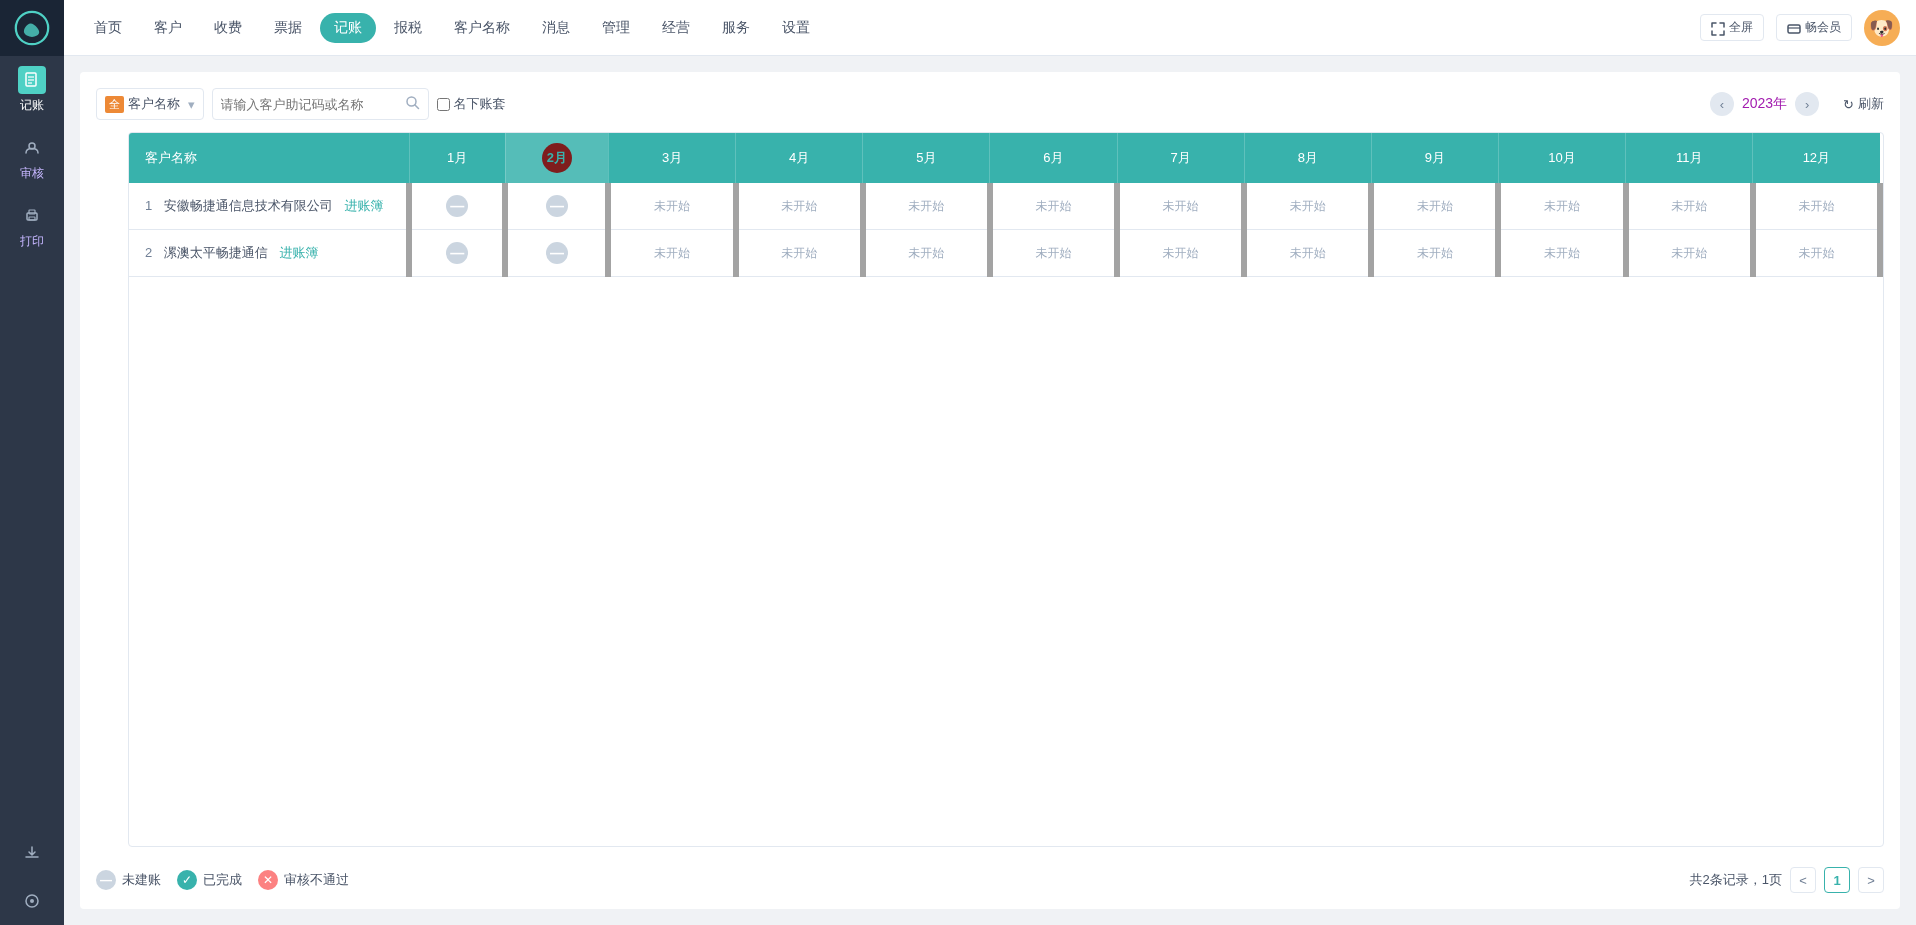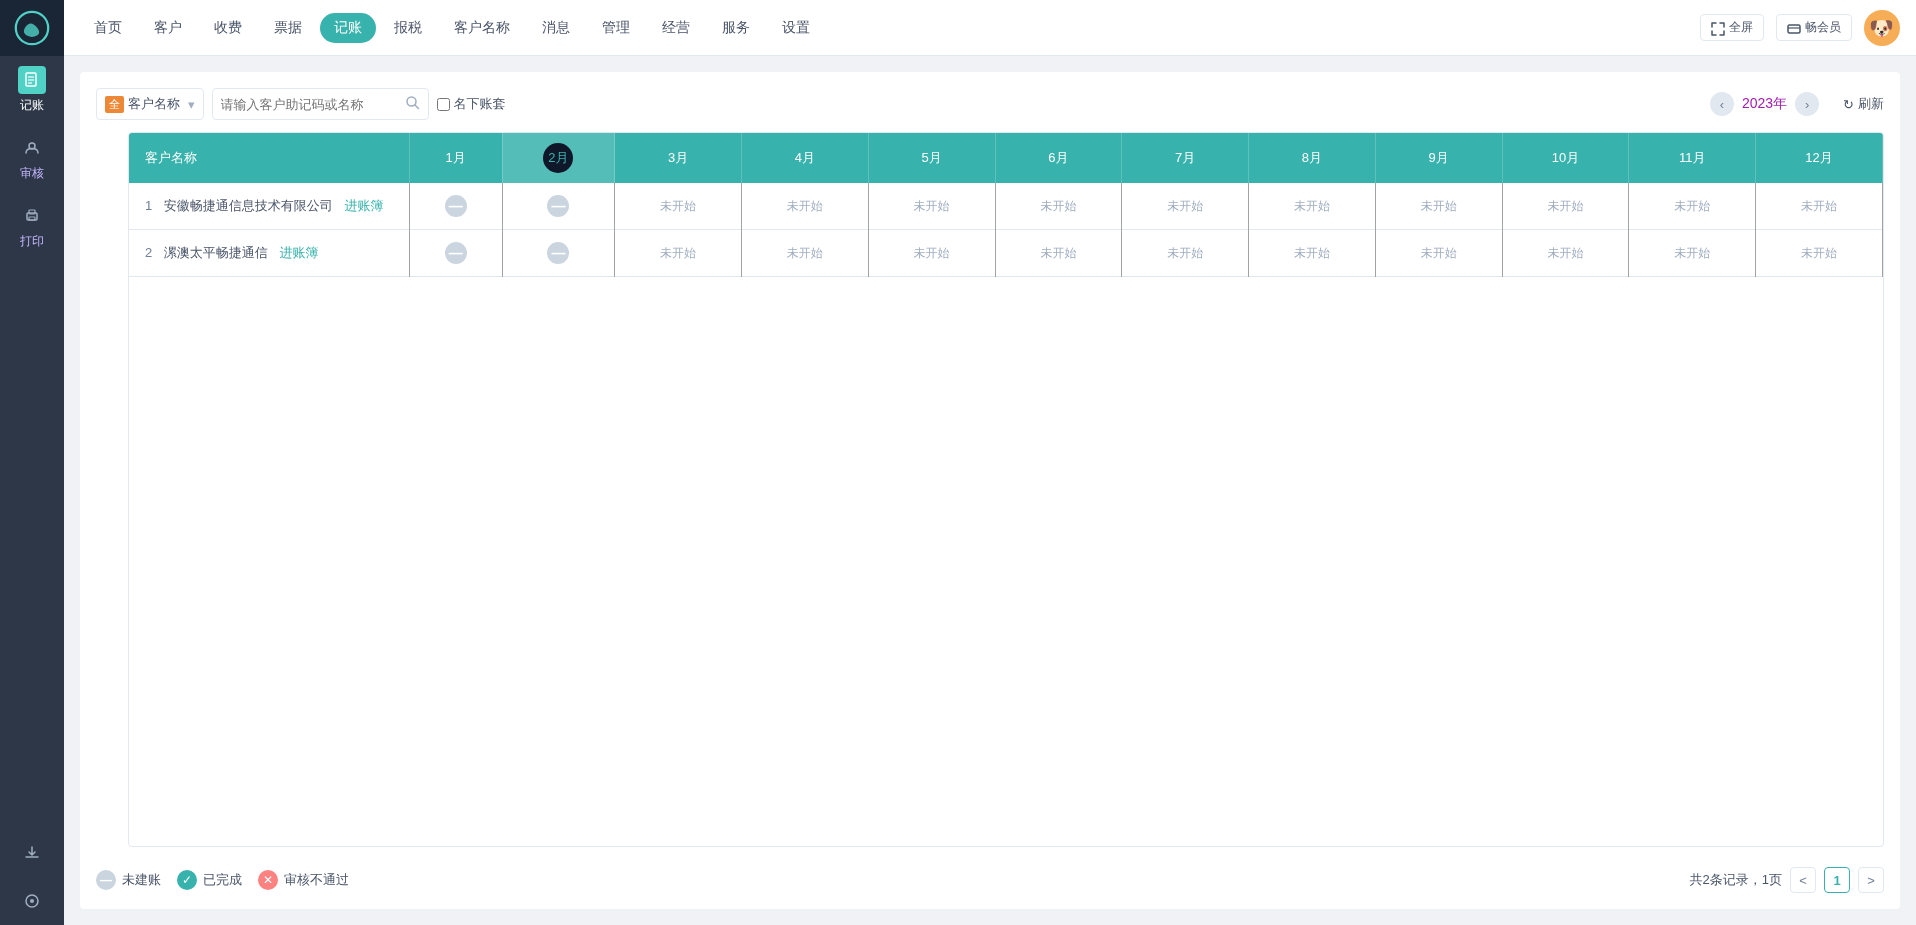--- a/index.html
+++ b/index.html
@@ -231,32 +231,32 @@
       white-space: nowrap;
     }
     thead th.col-name { text-align: left; padding-left: 16px; width: 280px; }
     .month-circle {
       display: inline-flex;
       align-items: center;
       justify-content: center;
       width: 30px;
       height: 30px;
       border-radius: 50%;
-      background: #0f172a;
+      background: #7f1d1d;
       color: #38b2ac;
-      font-weight: normal;
+      font-weight: bold;
     }
     tbody tr {
       border-bottom: 1px solid #e2e8f0;
     }
     tbody td {
       padding: 12px 8px;
       text-align: center;
       color: #718096;
-      border-right: 1px solid #a3a3a3;
+      border-right: 6px solid #a3a3a3;
       white-space: nowrap;
     }
     tbody td.col-name {
       text-align: left;
       padding-left: 16px;
       color: #4a5568;
       white-space: nowrap;
     }
     tbody td.col-name .row-num { color: #718096; margin-right: 8px; }
     tbody td.col-name .company-name { color: #4a5568; }

